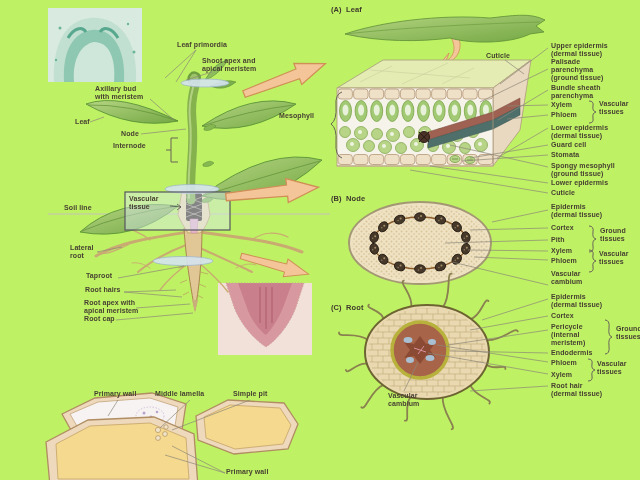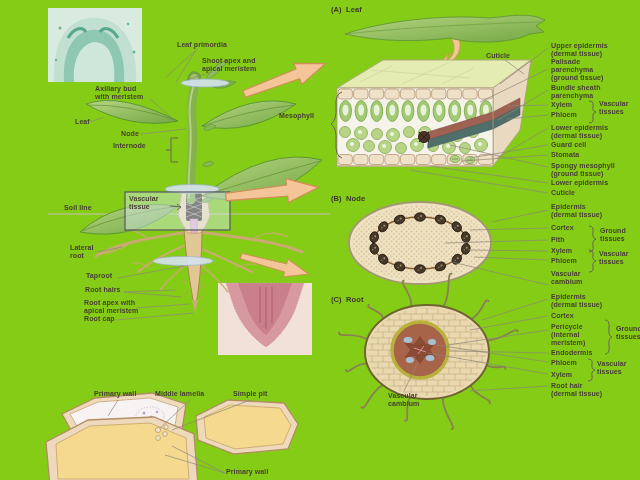--- a/index.html
+++ b/index.html
@@ -1,16 +1,16 @@
 <!DOCTYPE html>
 <html><head>
 <meta charset="utf-8">
 <style>
   html,body{margin:0;padding:0;background:#fff;}
-  #stage{position:relative;width:640px;height:480px;background:#84cc16;overflow:hidden;
+  #stage{position:relative;width:640px;height:480px;background:#bef264;overflow:hidden;
          font-family:"Liberation Sans",sans-serif;}
   #art{position:absolute;left:0;top:0;}
   .lb{position:absolute;font:700 7px/8px "Liberation Sans",sans-serif;color:#473f32;
       white-space:pre;letter-spacing:.1px;}
   .ttl{font-size:7.5px;color:#3f382c;}
 </style>
 </head>
 <body>
 
 <div id="stage">
@@ -443,21 +443,21 @@
 <div class="lb" style="left:551px;top:236px">Pith</div>
 <div class="lb" style="left:600px;top:227px">Ground
 tissues</div>
 <div class="lb" style="left:551px;top:247px">Xylem</div>
 <div class="lb" style="left:551px;top:257px">Phloem</div>
 <div class="lb" style="left:599px;top:250px">Vascular
 tissues</div>
 <div class="lb" style="left:551px;top:270px">Vascular
 cambium</div>
 
-<div class="lb ttl" style="left:331px;top:296px">(C)  Root</div>
+<div class="lb ttl" style="left:331px;top:304px">(C)  Root</div>
 <div class="lb" style="left:551px;top:293px">Epidermis
 (dermal tissue)</div>
 <div class="lb" style="left:551px;top:312px">Cortex</div>
 <div class="lb" style="left:551px;top:323px">Pericycle
 (internal
 meristem)</div>
 <div class="lb" style="left:616px;top:325px">Ground
 tissues</div>
 <div class="lb" style="left:551px;top:349px">Endodermis</div>
 <div class="lb" style="left:551px;top:359px">Phloem</div>

